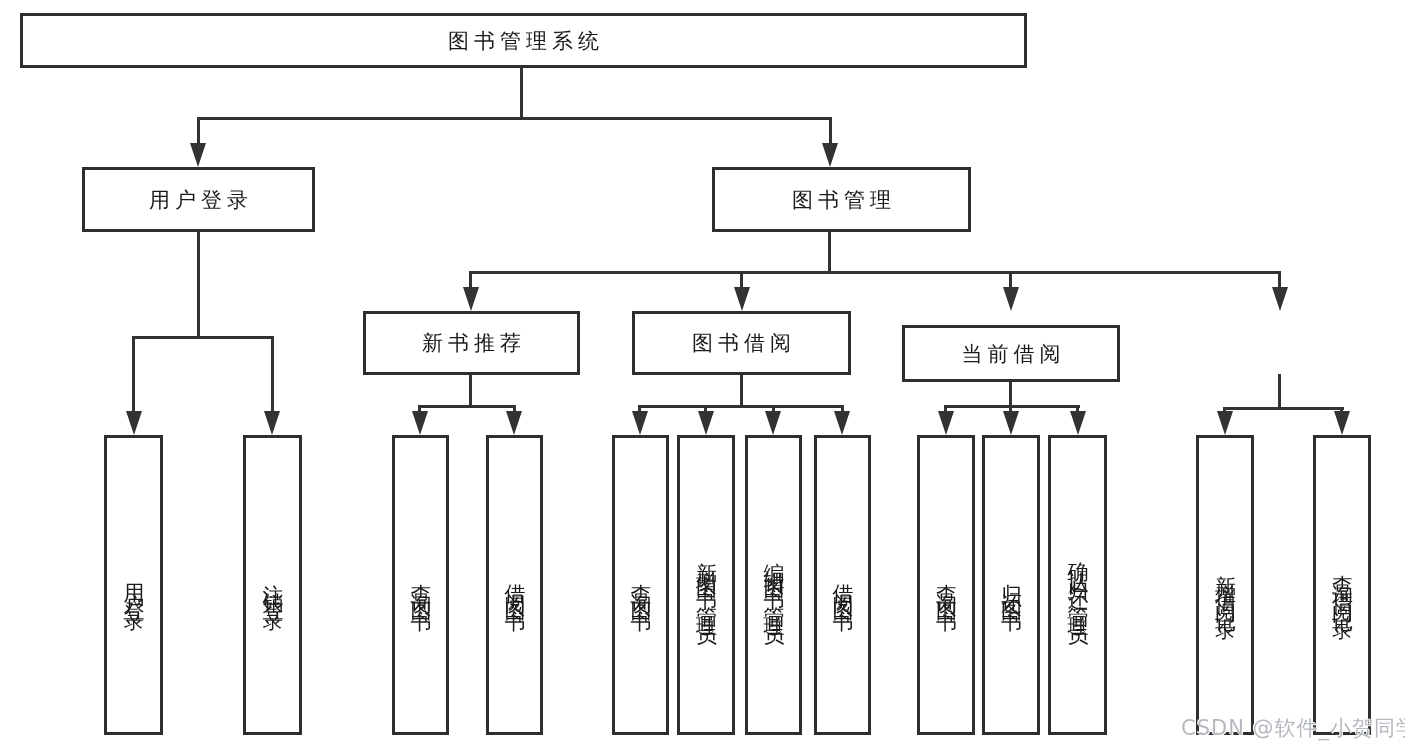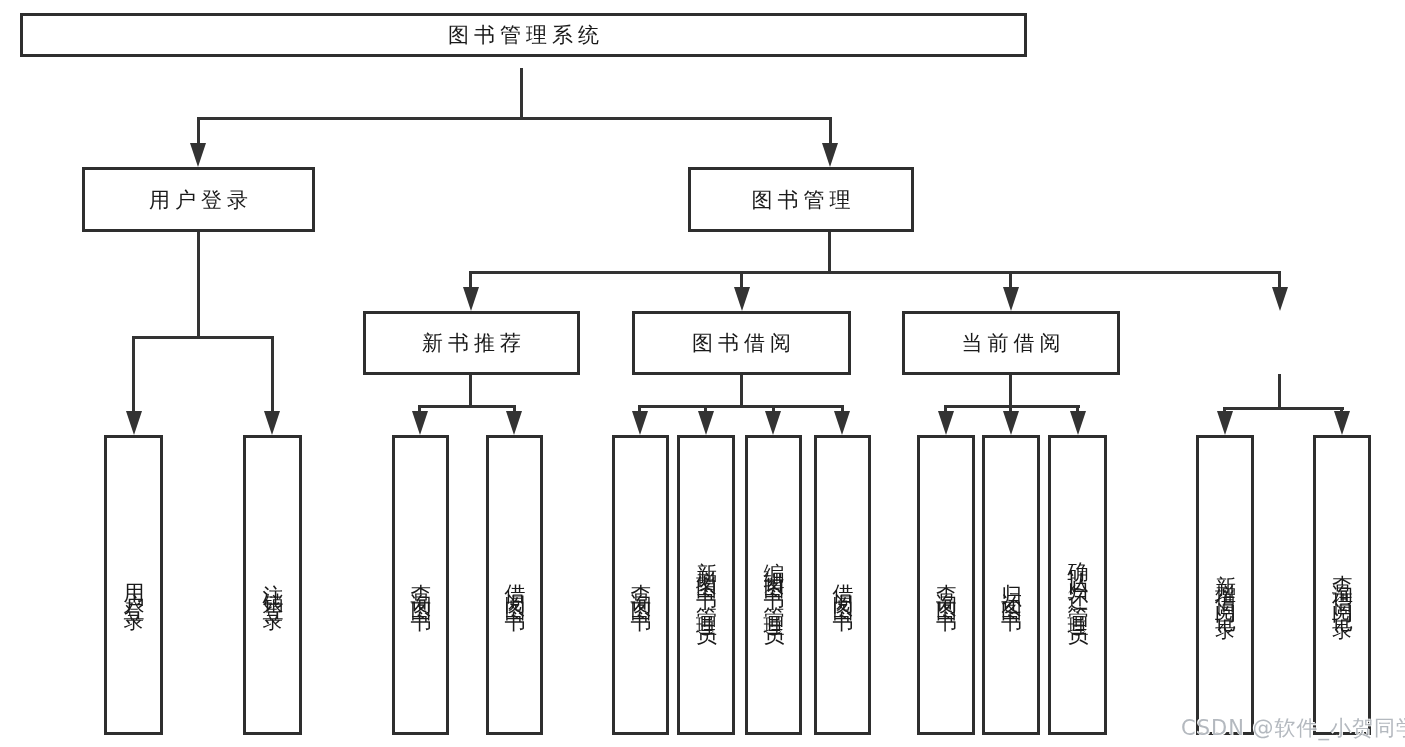--- a/index.html
+++ b/index.html
@@ -87,38 +87,38 @@
   <div class="vl" style="left:1076px;top:405px;height:10px"></div>
   <div class="ar" style="left:1070px;top:411px"></div>
 
   <div class="vl" style="left:1278px;top:374px;height:36px"></div>
   <div class="hl" style="left:1223px;top:407px;width:121px"></div>
   <div class="vl" style="left:1223px;top:407px;height:8px"></div>
   <div class="ar" style="left:1217px;top:411px"></div>
   <div class="vl" style="left:1340px;top:407px;height:8px"></div>
   <div class="ar" style="left:1334px;top:411px"></div>
 
-  <div class="node" style="left:20px;top:13px;width:1007px;height:44px">
+  <div class="node" style="left:20px;top:13px;width:1007px;height:55px">
     <span class="lbl">图书管理系统</span>
   </div>
 
   <div class="node" style="left:82px;top:167px;width:233px;height:65px">
     <span class="lbl">用户登录</span>
   </div>
-  <div class="node" style="left:688px;top:167px;width:226px;height:65px">
+  <div class="node" style="left:712px;top:167px;width:259px;height:65px">
     <span class="lbl">图书管理</span>
   </div>
 
   <div class="node" style="left:363px;top:311px;width:217px;height:64px">
     <span class="lbl">新书推荐</span>
   </div>
   <div class="node" style="left:632px;top:311px;width:219px;height:64px">
     <span class="lbl">图书借阅</span>
   </div>
-  <div class="node" style="left:902px;top:311px;width:218px;height:64px">
+  <div class="node" style="left:902px;top:325px;width:218px;height:57px">
     <span class="lbl">当前借阅</span>
   </div>
 
   <div class="node leaf" style="left:104px;top:435px;width:59px;height:300px">
     <span class="lbl">用户登录</span>
   </div>
   <div class="node leaf" style="left:243px;top:435px;width:59px;height:300px">
     <span class="lbl">注销登录</span>
   </div>
 

